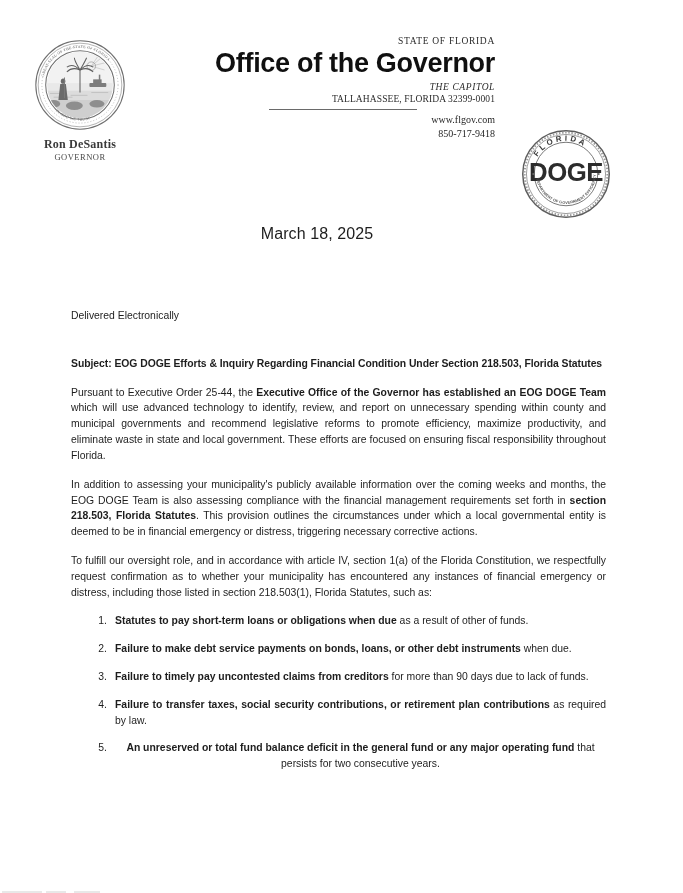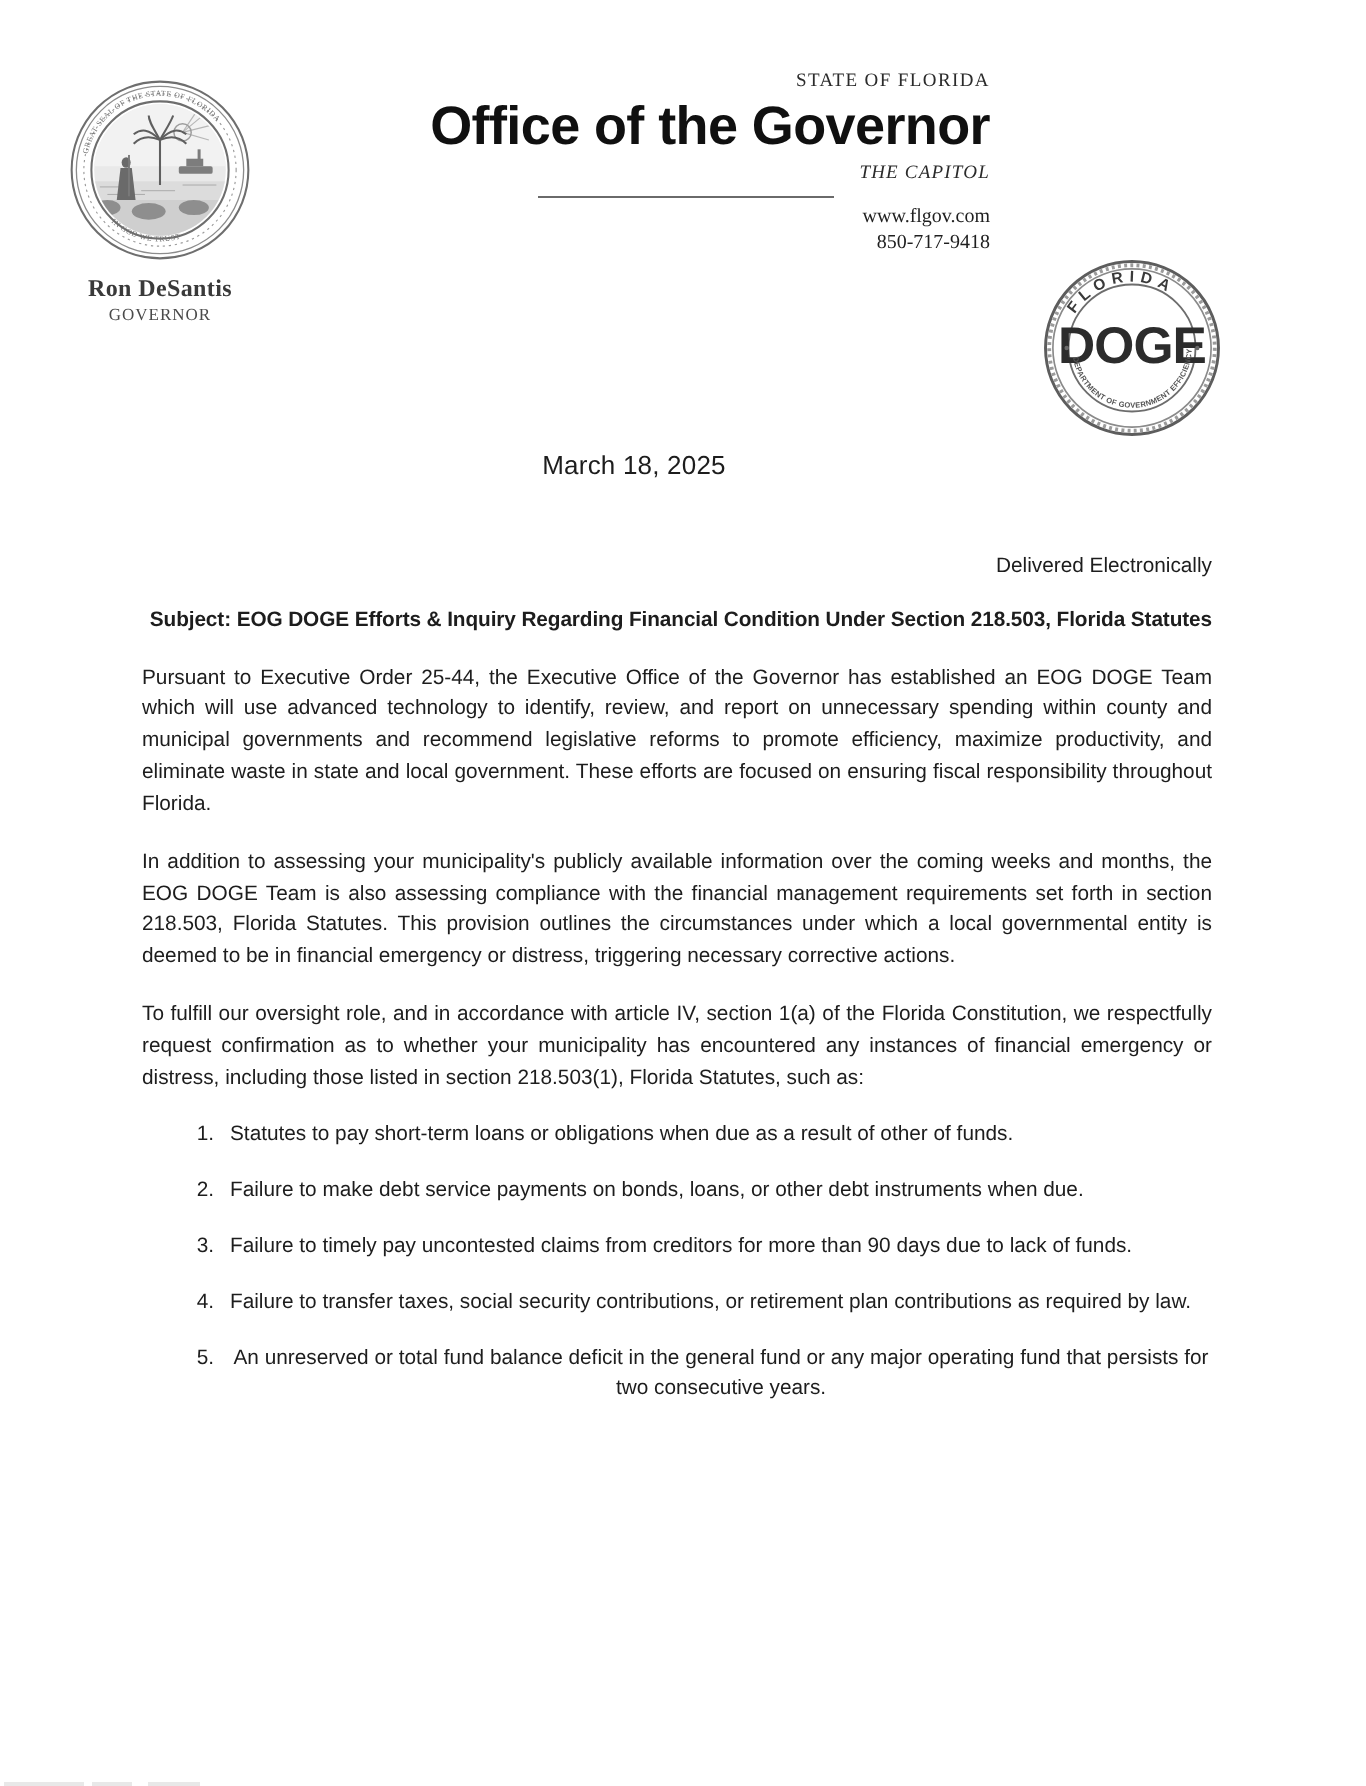--- a/index.html
+++ b/index.html
@@ -115,49 +115,49 @@
     height: 92px;
   }
 
   
   .date-line {
     position: absolute;
     left: 0;
     top: 225px;
     width: 620px;
     text-align: center;
-    font-size: 13px;
+    font-size: 16px;
     color: #1d1d1d;
     letter-spacing: 0.1px;
   }
   .date-line span { padding-left: 14px; }
 
   
   .letter-body {
     position: absolute;
     left: 71px;
     top: 276px;
     width: 535px;
     font-size: 10.4px;
     line-height: 1.52;
     color: #1d1d1d;
   }
 
   .letter-body p {
     margin: 0 0 13px 0;
     text-align: justify;
   }
-  .letter-body p.left { text-align: right; }
+  .letter-body p.left { text-align: left; margin-top: 32px; }
   .letter-body p.tight { margin-bottom: 11px; }
 
   .subject {
     font-weight: bold;
     letter-spacing: -0.05px;
   }
-  .b { font-weight: normal; }
+  .b { font-weight: bold; }
 
   ol.stat-list {
     margin: 10px 0 0 0;
     padding: 0 0 0 44px;
     list-style: none;
     counter-reset: sl;
   }
   ol.stat-list > li {
     position: relative;
     margin-bottom: 12px;
@@ -274,20 +274,21 @@
         </g>
       </svg>
       <div class="seal-name">Ron DeSantis</div>
       <div class="seal-title">GOVERNOR</div>
     </div>
 
     <div class="masthead">
       <div class="mh-state">STATE OF FLORIDA</div>
       <div class="mh-office">Office of the Governor</div>
       <div class="mh-capitol">THE CAPITOL</div>
+      <div class="mh-addr">TALLAHASSEE, FLORIDA 32399-0001</div>
       <div class="mh-rule"></div>
       <div class="mh-web">www.flgov.com</div>
       <div class="mh-phone">850-717-9418</div>
     </div>
 
     <div class="doge-block">
       <svg width="92" height="92" viewBox="0 0 100 100">
         <circle cx="50" cy="50" r="47" fill="#ffffff" stroke="#5d5d5d" stroke-width="1.6"></circle>
         <circle cx="50" cy="50" r="43" fill="none" stroke="#8a8a8a" stroke-width="0.9"></circle>
         <circle cx="50" cy="50" r="34.5" fill="none" stroke="#6d6d6d" stroke-width="1"></circle>

